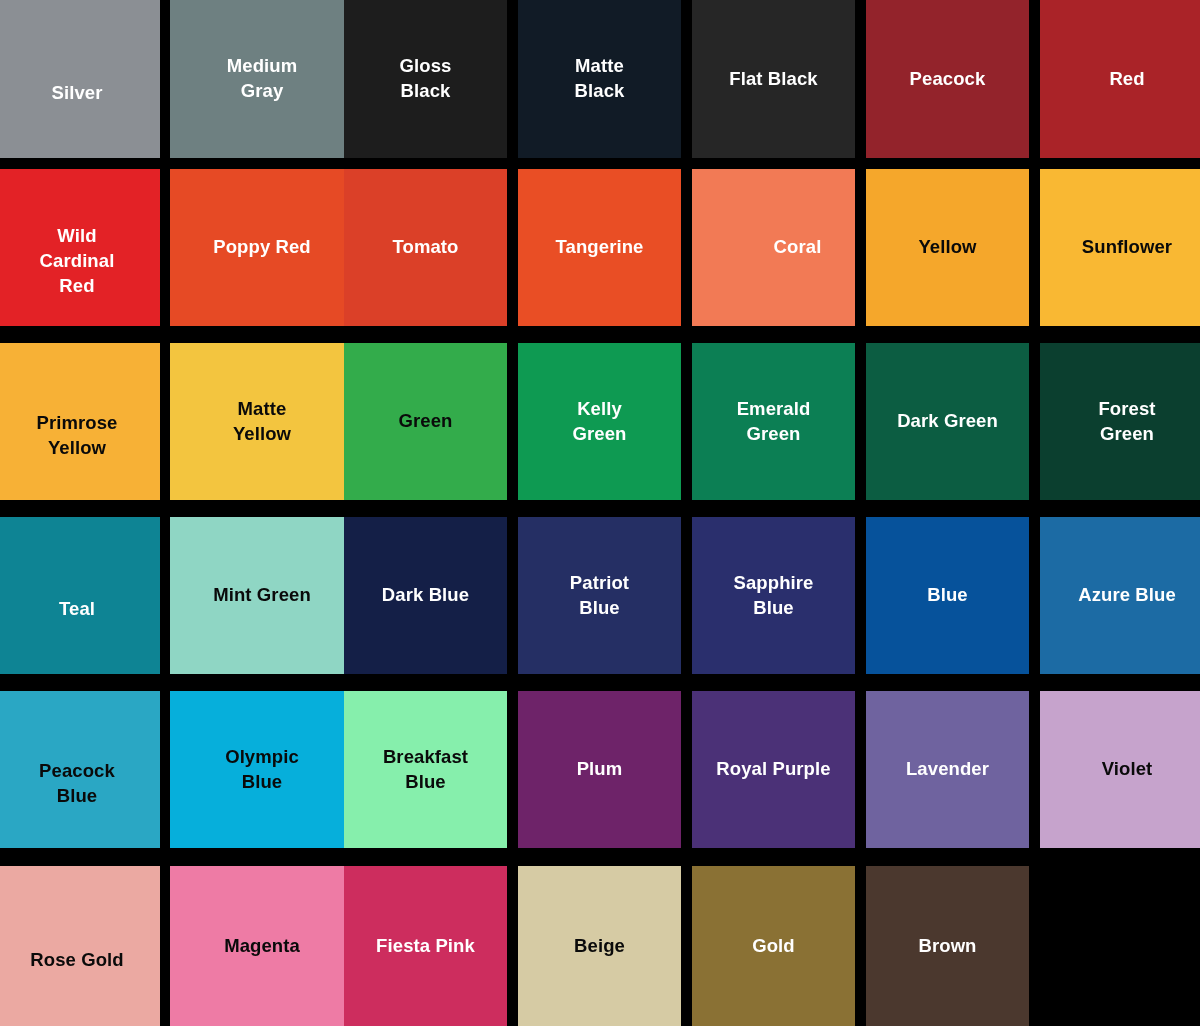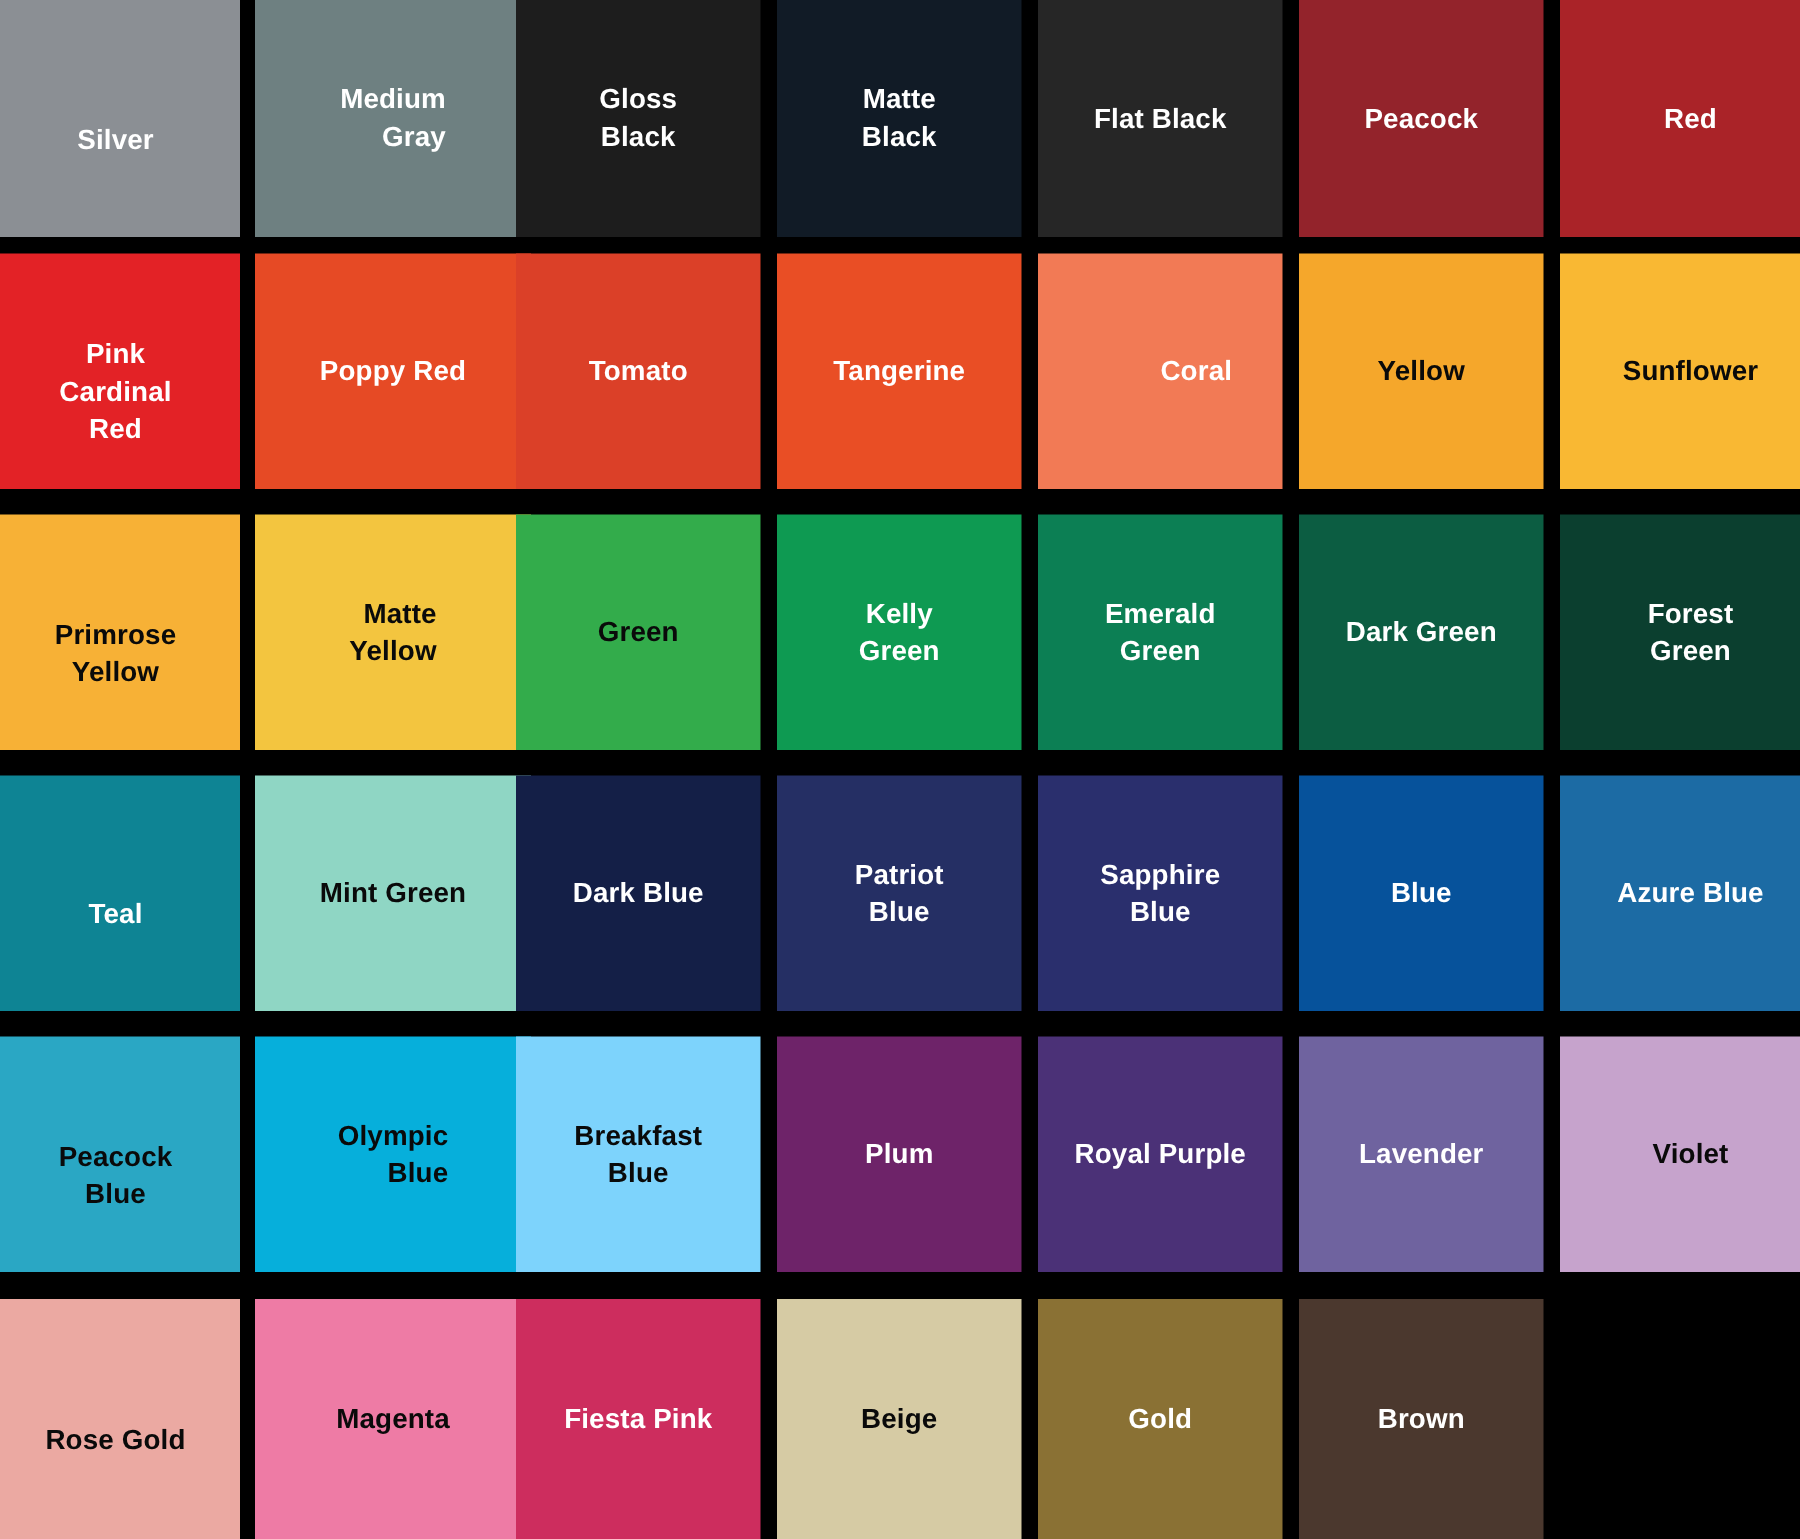--- a/index.html
+++ b/index.html
@@ -43,21 +43,21 @@
     height: 100%;
     display: flex;
     align-items: center;
     justify-content: center;
     text-align: center;
     overflow: hidden;
   }
 
   
   .swatch.c0 { left: -14px; width: 174px; }
-  .swatch.c1 { left: 170px; width: 184px; text-align: right; }
+  .swatch.c1 { left: 170px; width: 184px; }
   .swatch.c2 { left: 344px; width: 163px; }
   .swatch.c3 { left: 518px; width: 163px; }
   .swatch.c4 { left: 692px; width: 163px; }
   .swatch.c5 { left: 866px; width: 163px; }
   .swatch.c6 { left: 1040px; width: 174px; }
 
   .swatch.c0 .swatch-label { padding-left: 14px; margin-top: 28px; }
 
   .swatch.empty {
     background: #000000 !important;
@@ -101,21 +101,21 @@
       </div>
       <div class="swatch c5" style="background: rgb(147, 35, 43);">
         <span class="swatch-label light">Peacock</span>
       </div>
       <div class="swatch c6" style="background: rgb(170, 35, 40);">
         <span class="swatch-label light">Red</span>
       </div>
     </div>
     <div class="swatch-row r1">
       <div class="swatch c0" style="background: rgb(227, 34, 38);">
-        <span class="swatch-label light">Pink
+        <span class="swatch-label light">Wild
 Cardinal
 Red</span>
       </div>
       <div class="swatch c1" style="background: rgb(230, 74, 37);">
         <span class="swatch-label light">Poppy Red</span>
       </div>
       <div class="swatch c2" style="background: rgb(219, 64, 40);">
         <span class="swatch-label light">Tomato</span>
       </div>
       <div class="swatch c3" style="background: rgb(233, 78, 37);">
@@ -186,21 +186,21 @@
     </div>
     <div class="swatch-row r4">
       <div class="swatch c0" style="background: rgb(42, 167, 196);">
         <span class="swatch-label dark">Peacock
 Blue</span>
       </div>
       <div class="swatch c1" style="background: rgb(6, 175, 219);">
         <span class="swatch-label dark">Olympic
 Blue</span>
       </div>
-      <div class="swatch c2" style="background: #7dd3fc;">
+      <div class="swatch c2" style="background: #86efac;">
         <span class="swatch-label dark">Breakfast
 Blue</span>
       </div>
       <div class="swatch c3" style="background: rgb(110, 35, 105);">
         <span class="swatch-label light">Plum</span>
       </div>
       <div class="swatch c4" style="background: rgb(75, 49, 119);">
         <span class="swatch-label light">Royal Purple</span>
       </div>
       <div class="swatch c5" style="background: rgb(111, 99, 159);">

